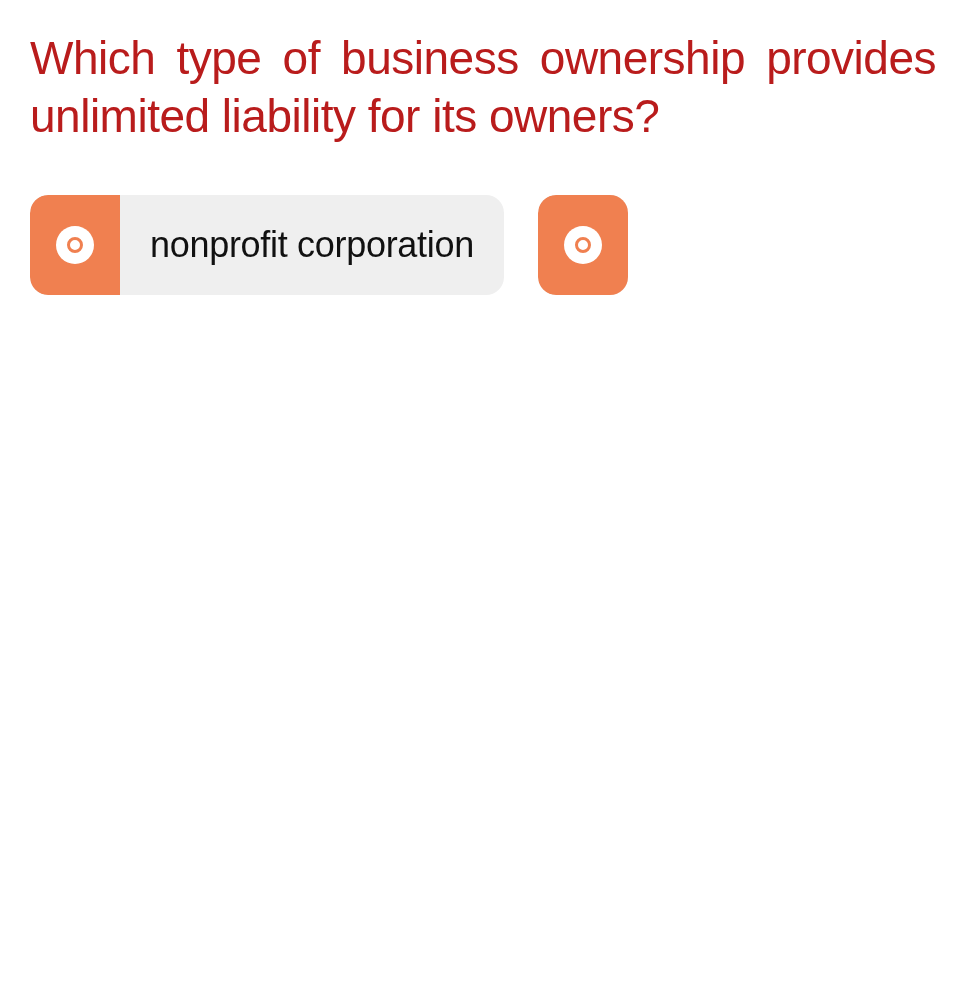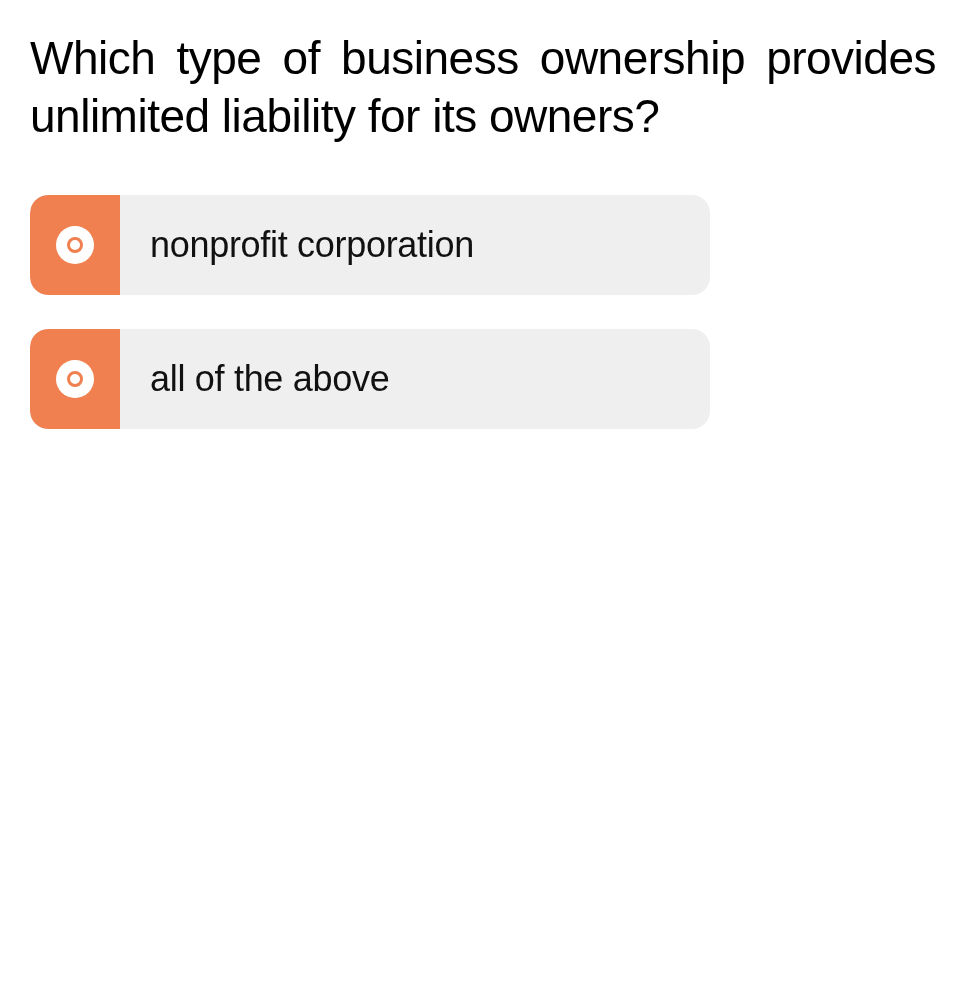--- a/index.html
+++ b/index.html
@@ -13,29 +13,28 @@
       min-height: 984px;
       background: #ffffff;
       font-family: -apple-system, BlinkMacSystemFont, 'Helvetica Neue', Arial, sans-serif;
       padding: 30px 30px 30px 30px;
     }
 
     .question-text {
       font-size: 46px;
       font-weight: 400;
       line-height: 1.25;
-      color: #000000;
+      color: #b91c1c;
       text-align: justify;
       margin-bottom: 50px;
       letter-spacing: -0.5px;
     }
 
     .options-container {
       display: flex;
-      flex-direction: column;
       gap: 34px;
       max-width: 680px;
     }
 
     .option-item {
       display: flex;
       align-items: center;
       background: #efefef;
       border-radius: 18px;
       overflow: hidden;
@@ -97,16 +96,15 @@
   </div>
 
 
 
   <div class="option-item">
     <div class="option-radio-area">
       <div class="radio-circle">
         <div class="radio-inner"></div>
       </div>
     </div>
-    <span class="option-label">all of the above</span>
   </div>
 
 </div>
 
 </body></html>

